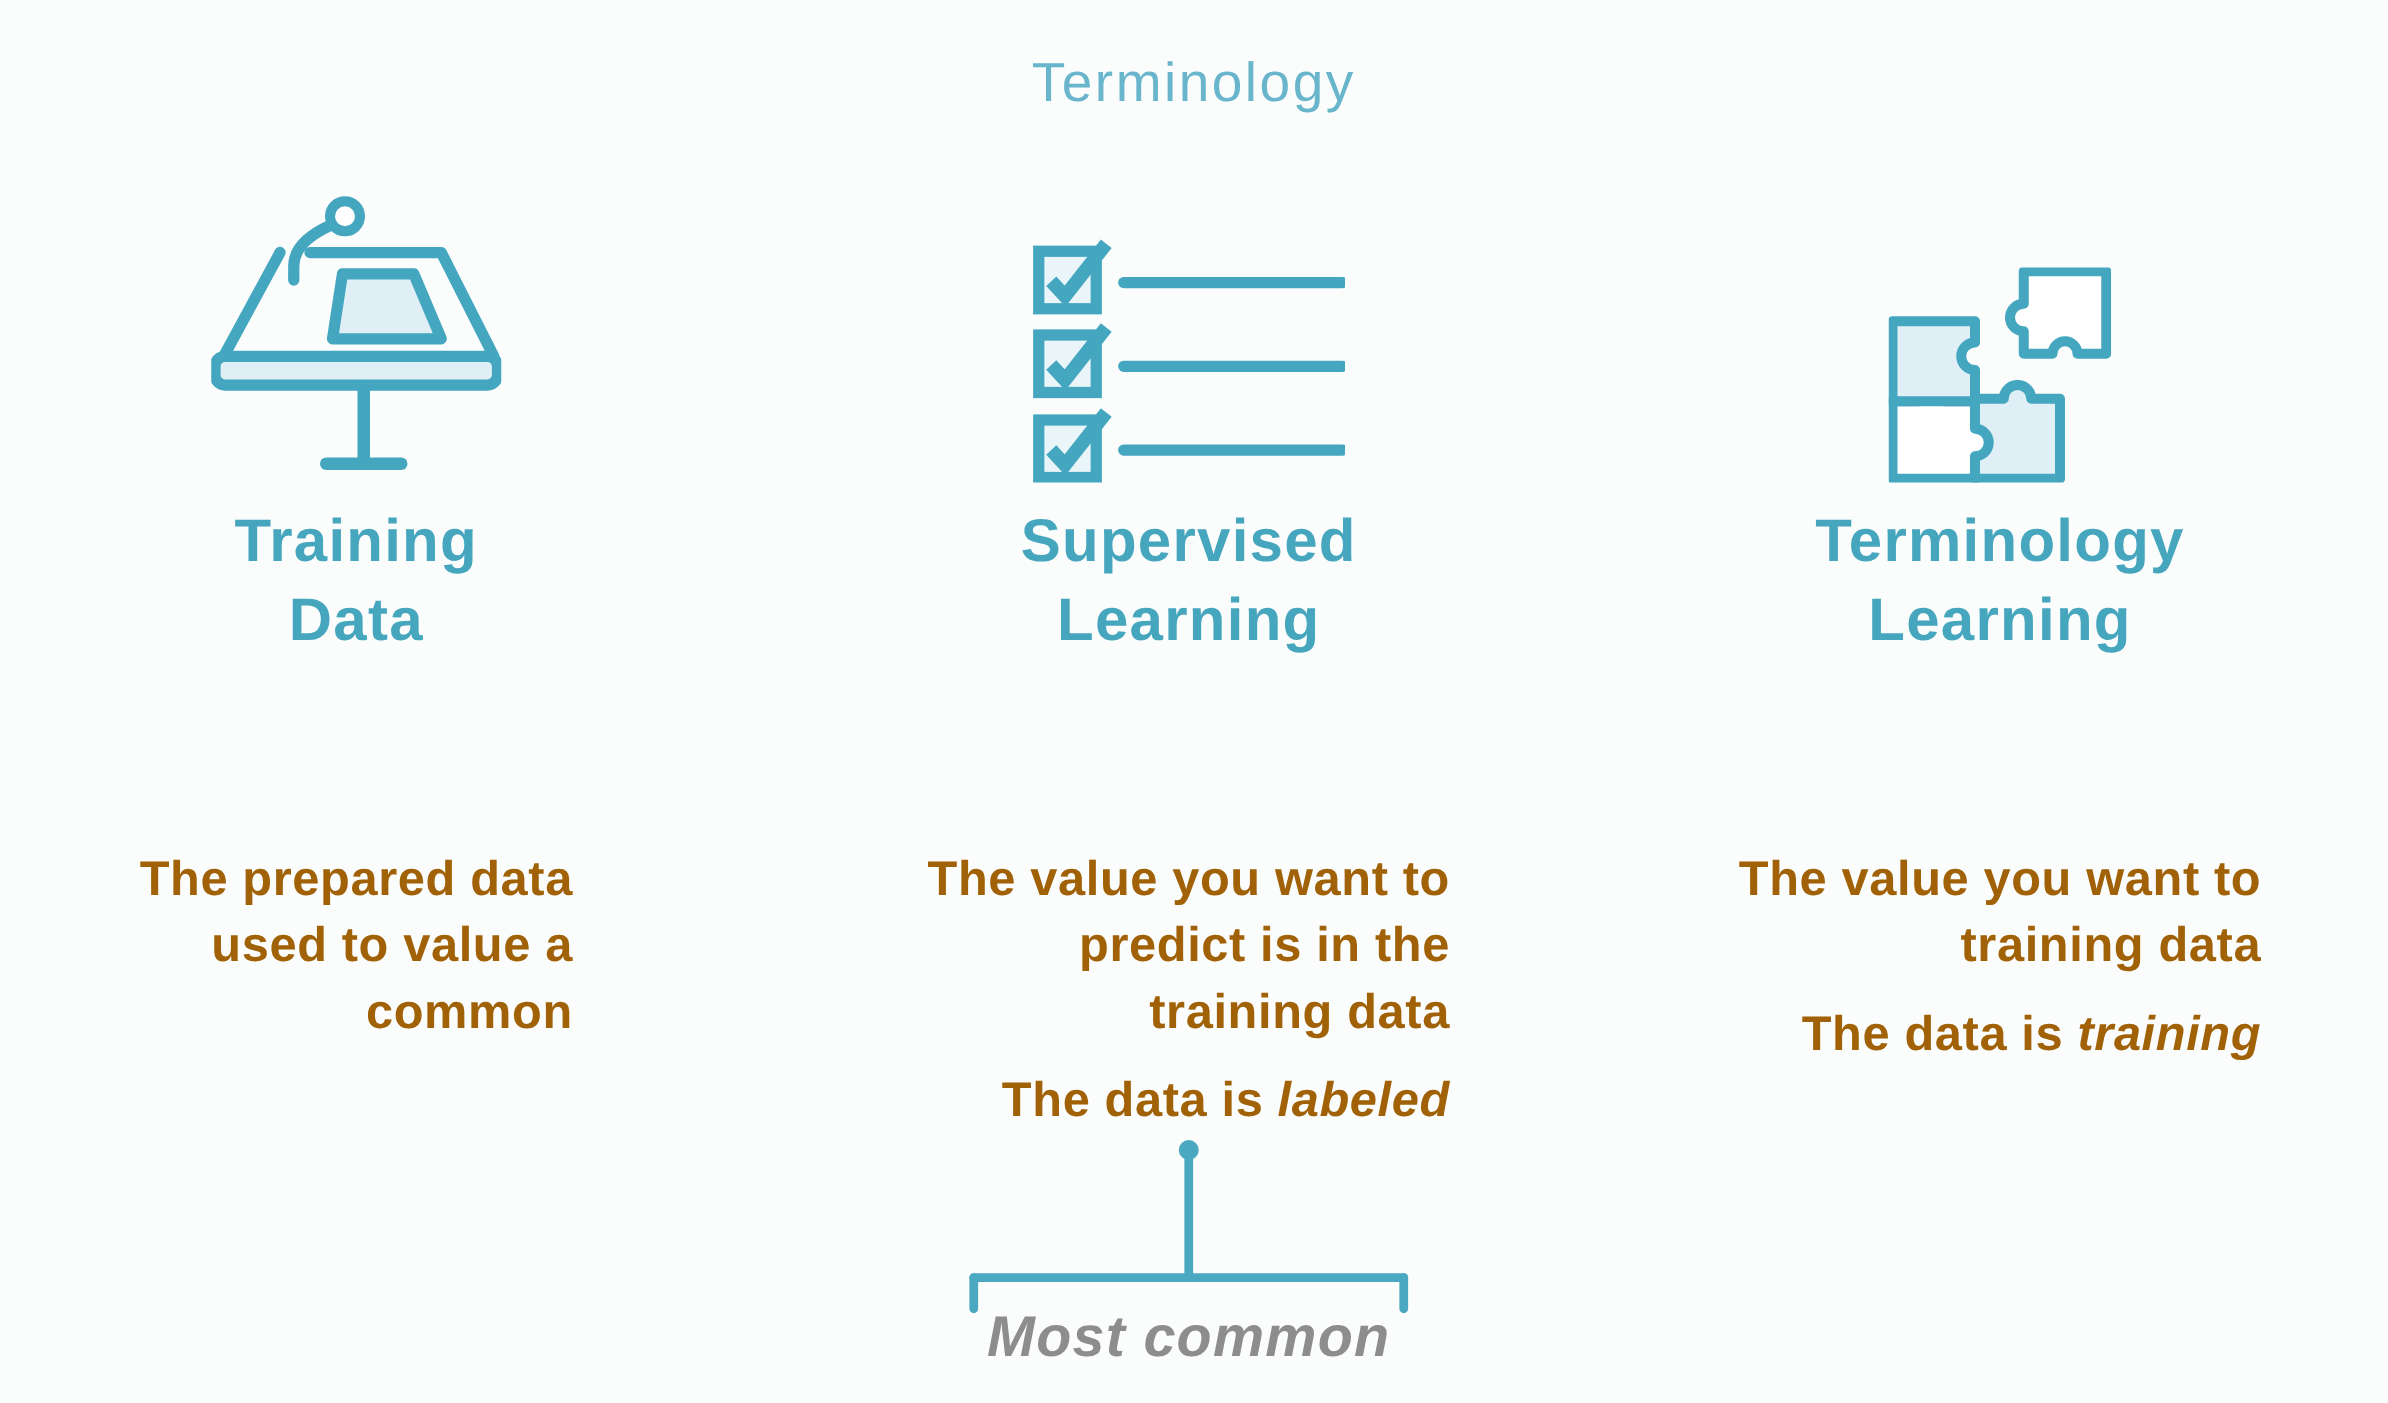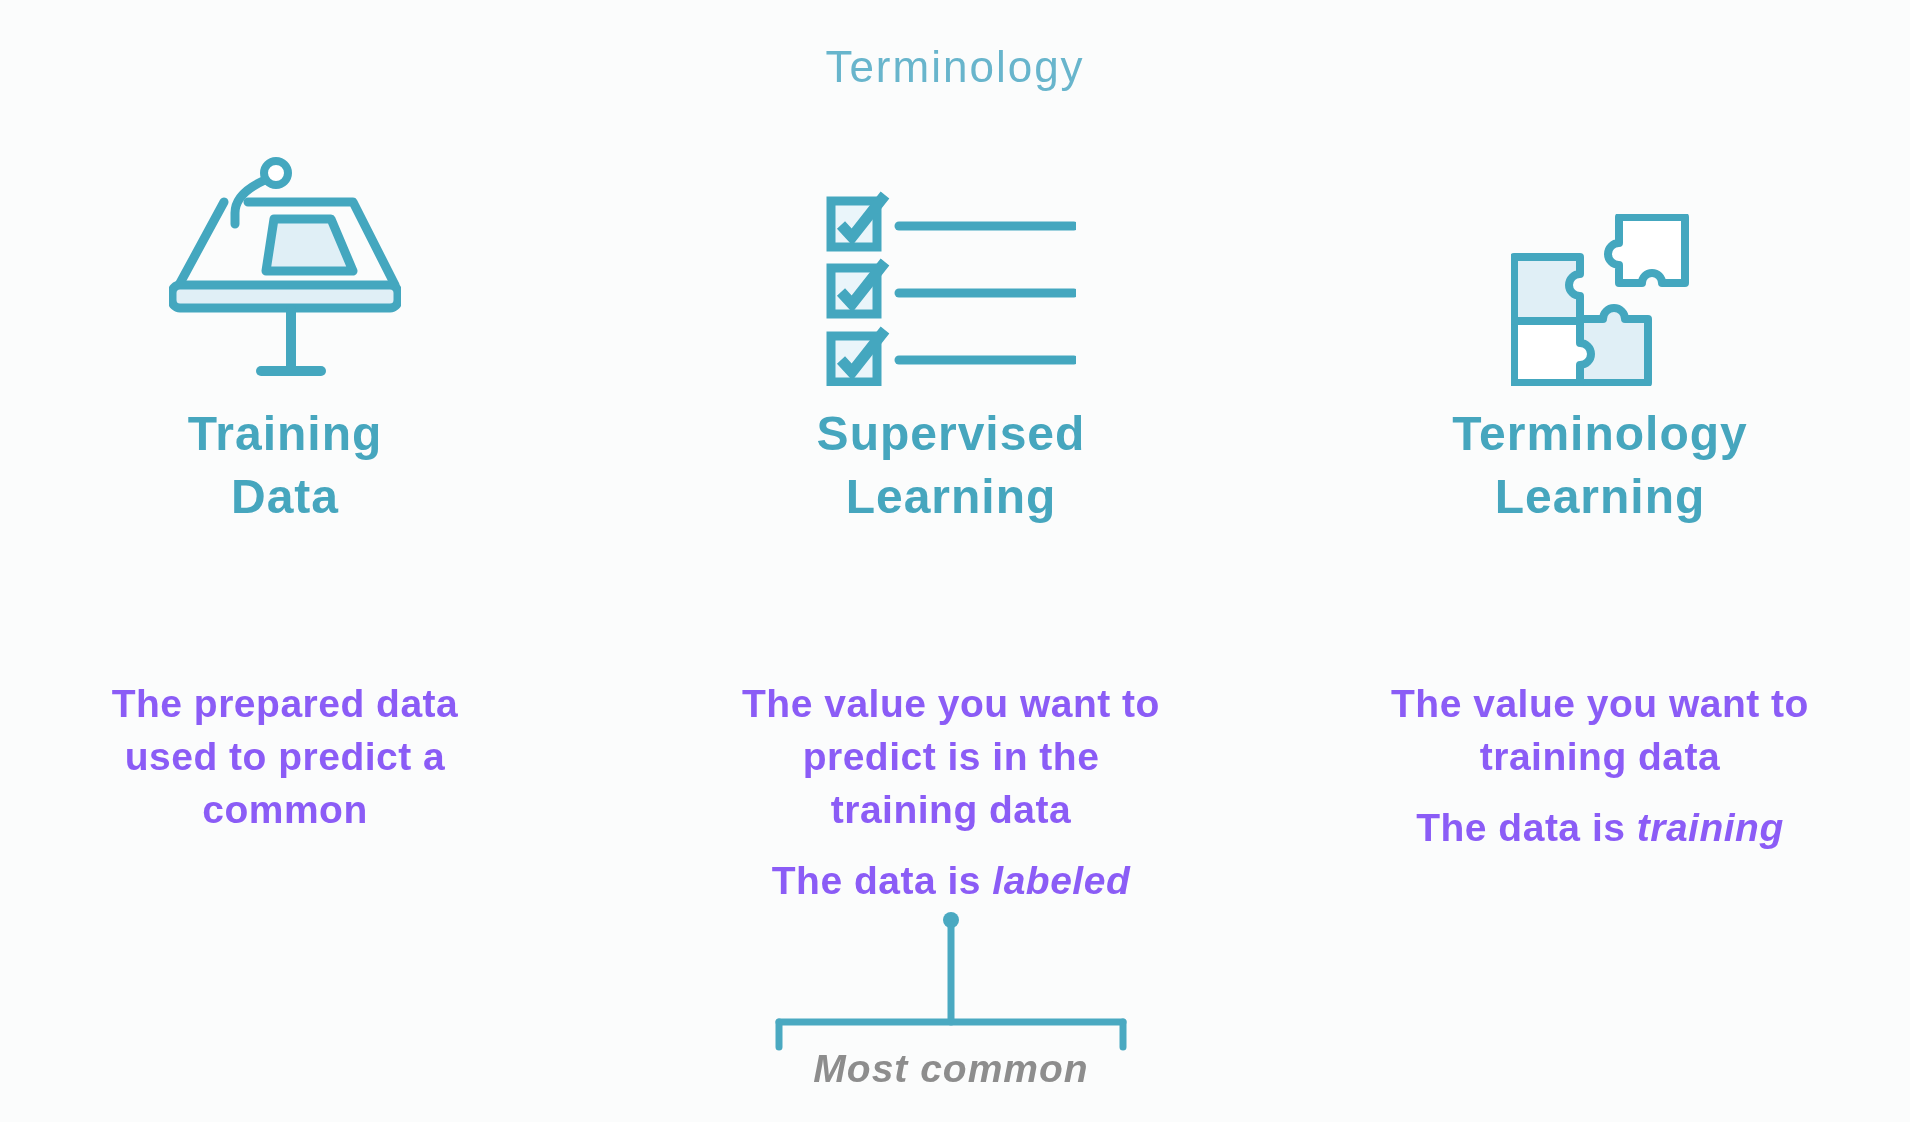--- a/index.html
+++ b/index.html
@@ -19,29 +19,29 @@
   .col-3{margin-left:79px;}
 
   .icon-row{height:252px;margin-top:60px;display:flex;align-items:flex-end;justify-content:center;width:100%;}
 
   .col-heading{
     margin:16px 0 0 0;text-align:center;
     font-size:48px;font-weight:700;line-height:63px;letter-spacing:1px;
     color:#46a6be;
   }
 
-  .desc{margin-top:149px;text-align:center;color:#8b5cf6;}
+  .desc{margin-top:149px;text-align:right;color:#a16207;}
   .desc .para{margin:0;font-size:39px;font-weight:700;line-height:53px;letter-spacing:0.5px;}
   .desc .para + .para{margin-top:18px;}
   .desc .line{display:block;}
   .desc em{font-style:italic;font-weight:700;}
 
   .annotation{display:flex;flex-direction:column;align-items:center;margin-top:4px;}
   .annotation-label{
-    margin-top:-2px;font-size:39px;line-height:40px;font-weight:700;font-style:italic;
+    margin-top:-2px;font-size:46px;line-height:40px;font-weight:700;font-style:italic;
     letter-spacing:1px;color:#8d8d8d;
   }
 
   .icon-svg{display:block;}
 </style>
 </head>
 <body>
 
 <div class="slide">
 
@@ -64,21 +64,21 @@
           </g>
         </svg>
       </div>
       <h2 class="col-heading">
         <span>Training</span><br>
         <span>Data</span>
       </h2>
       <div class="desc">
         <p class="para">
           <span class="line"><span>The prepared data</span></span>
-          <span class="line"><span>used to predict a</span></span>
+          <span class="line"><span>used to value a</span></span>
           <span class="line"><span>common</span></span>
         </p>
       </div>
     </section>
 
     <section class="col col-2">
       <div class="icon-row">
         <svg class="icon-svg" width="250" height="200" viewBox="0 0 250 200">
           <g stroke="#44a7bf" fill="none">
             <rect x="5" y="15" width="46" height="46" stroke-width="9" fill="#eaf5fa"></rect>

